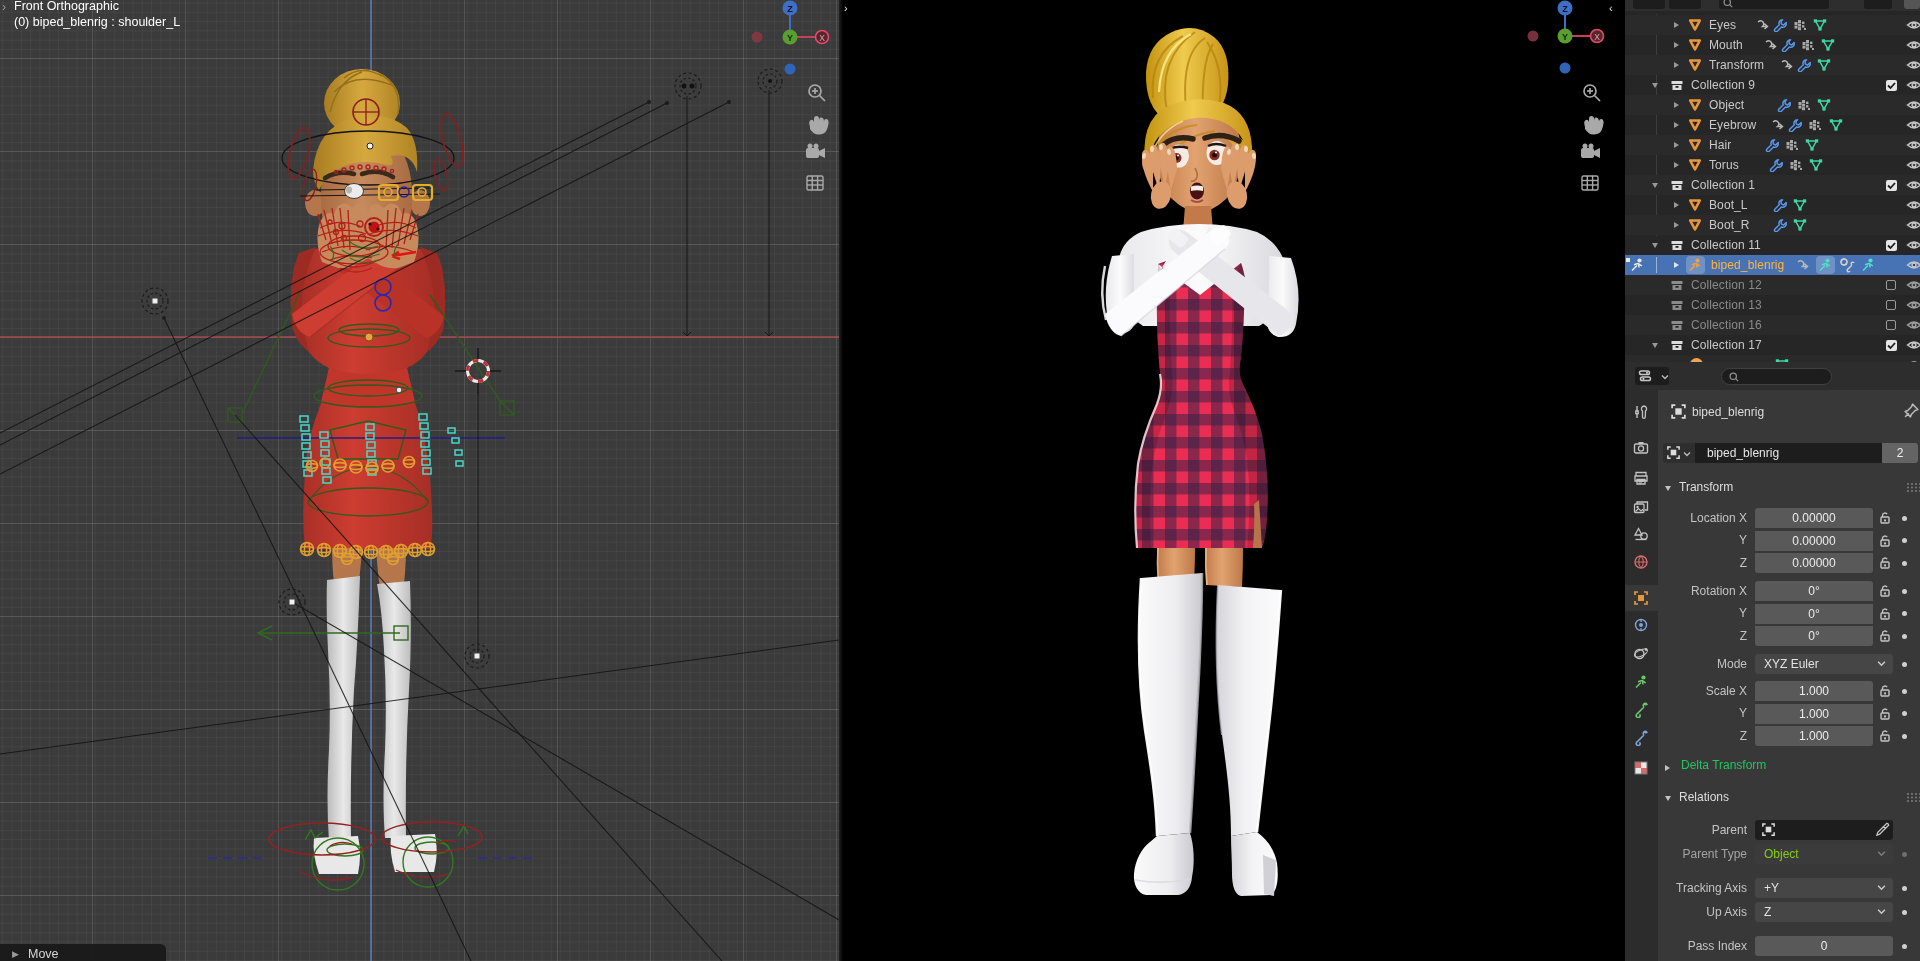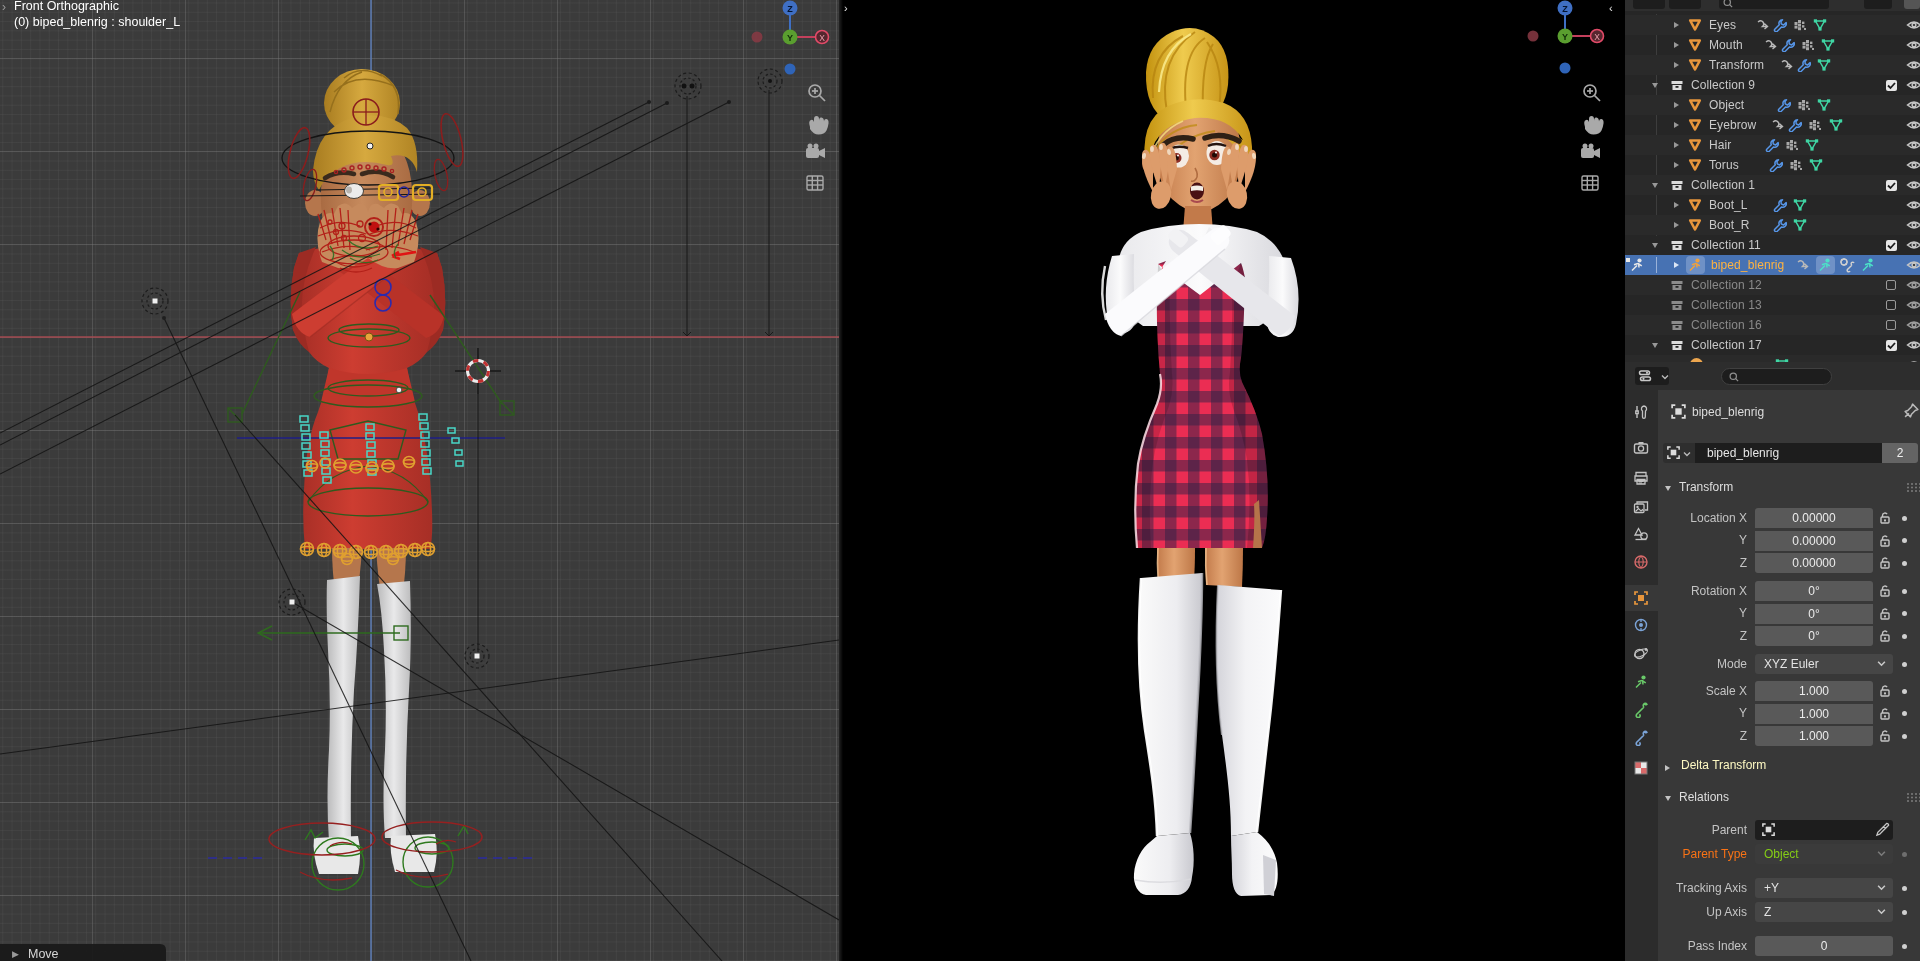--- a/index.html
+++ b/index.html
@@ -1170,35 +1170,35 @@
         <use href="#s-lock"></use>
       </svg>
 <div class="dot" style="top:349px"></div>
 <span class="plabel" style="top:366.5px">Z</span>
 <div class="pfield" style="left:130px;top:364px;width:118px;border-radius:0 0 3px 3px;">1.000</div>
 <svg style="left:253px;top:367px" width="14" height="14">
         <use href="#s-lock"></use>
       </svg>
 <div class="dot" style="top:371.5px"></div>
 <div class="arr" style="left:40px;top:403px;border-left-color:#c3c3c3;"></div>
-<span class="pt" style="left:56px;top:396px;color:#fef9c3">Delta Transform</span>
+<span class="pt" style="left:56px;top:396px;color:#22c55e">Delta Transform</span>
 <div class="arrd" style="left:40px;top:434px;border-top-color:#c3c3c3;"></div>
 <span class="pt" style="left:54px;top:428px;color:#dedede">Relations</span>
 <svg style="left:281px;top:430px" width="16" height="10">
         <use href="#s-grip"></use>
       </svg>
 <span class="plabel" style="top:460.5px">Parent</span>
 <div style="left:130px;top:458px;width:138px;height:20px;background:#1d1d1d;border-radius:3px;"></div>
 <svg style="left:136px;top:460px" width="15" height="15">
         <use href="#s-objic"></use>
       </svg>
 <svg style="left:250px;top:460px" width="15" height="15">
         <use href="#s-eyedrop"></use>
       </svg>
-<span class="plabel" style="top:484.5px;color:#f97316">Parent Type</span>
+<span class="plabel" style="top:484.5px;color:#a3a3a3">Parent Type</span>
 <div class="pdrop" style="left:130px;top:482px;width:138px;background:#3b3b3b;color:#84cc16;"><span style="position:relative;left:9px;">Object</span></div>
 <svg style="left:252px;top:487px;opacity:.45" width="9" height="9" viewBox="0 0 8 8">
         <path d="M1 2.5 L4 5.5 L7 2.5" stroke="#c9c9c9" stroke-width="1.4" fill="none"></path>
       </svg>
 <div class="dot" style="top:489.5px;background:#6e6e6e;"></div>
 <span class="plabel" style="top:518.5px">Tracking Axis</span>
 <div class="pdrop" style="left:130px;top:516px;width:138px;"><span style="position:relative;left:9px;">+Y</span></div>
 <svg style="left:252px;top:521px" width="9" height="9" viewBox="0 0 8 8">
         <path d="M1 2.5 L4 5.5 L7 2.5" stroke="#c9c9c9" stroke-width="1.4" fill="none"></path>
       </svg>

